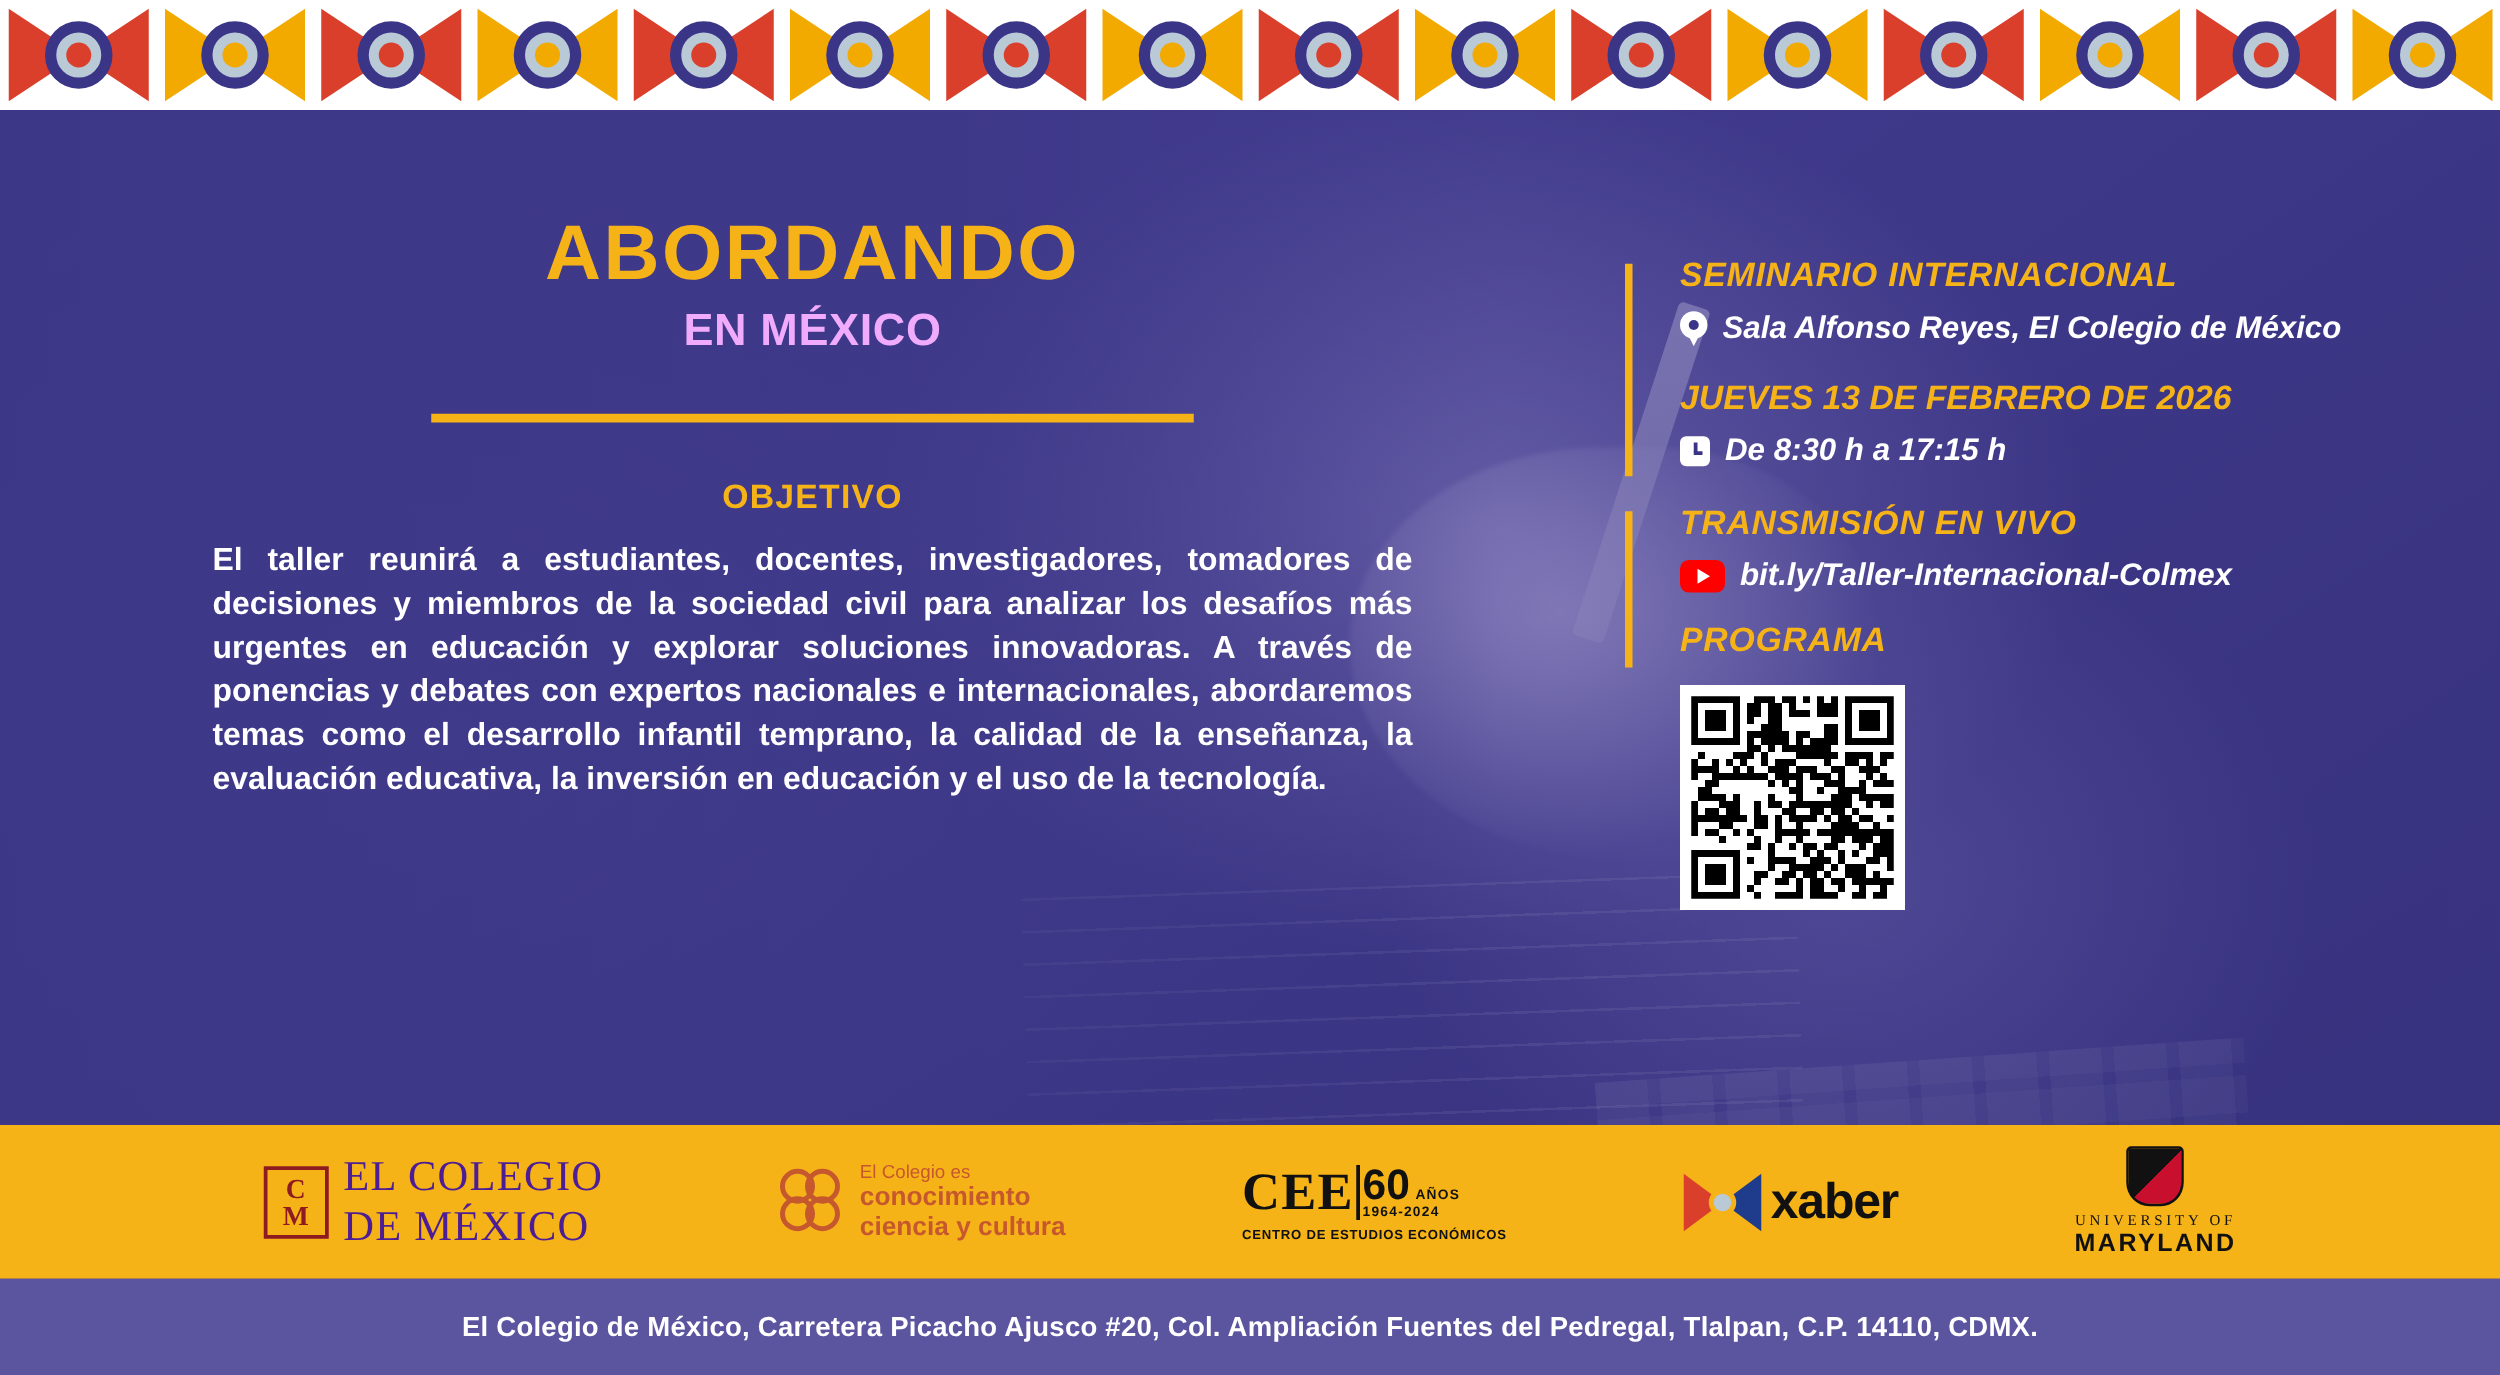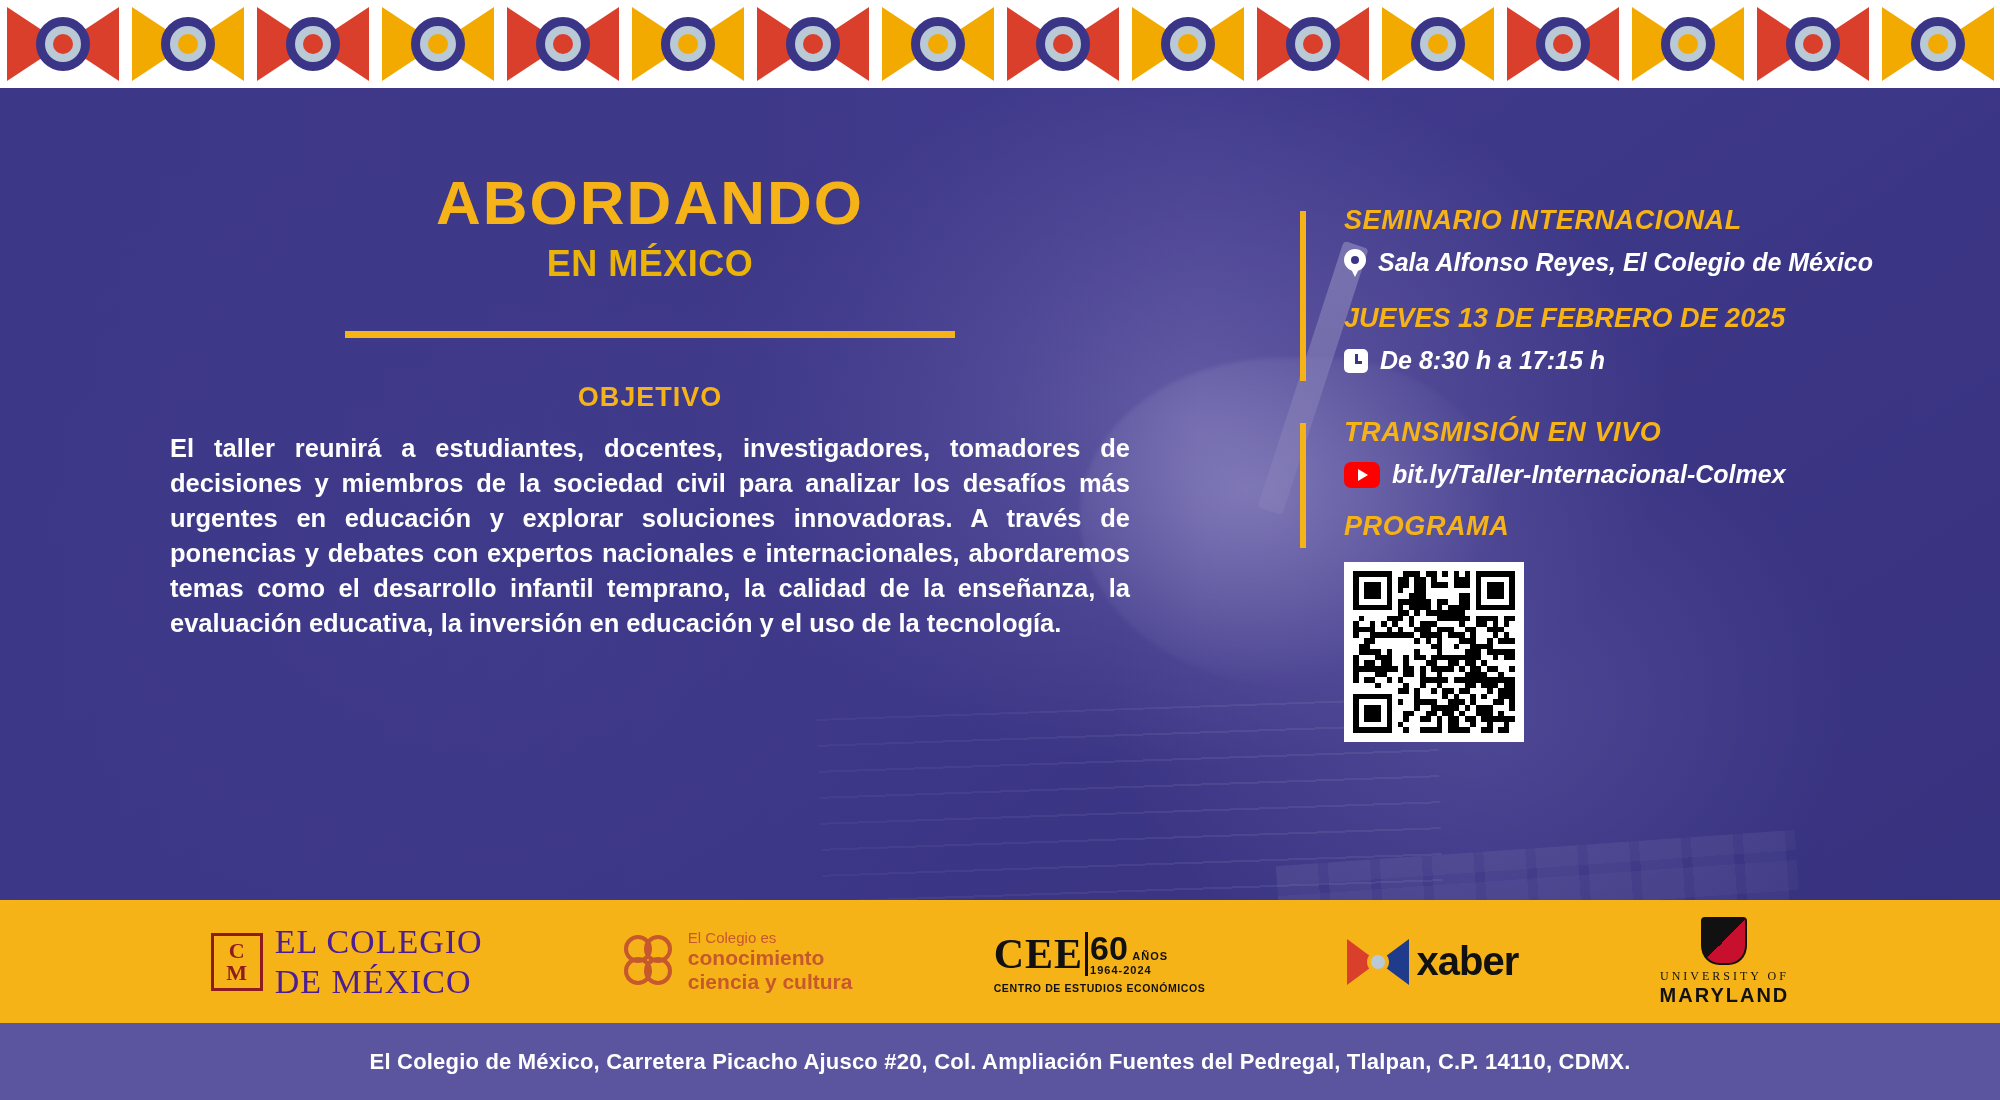--- a/index.html
+++ b/index.html
@@ -134,21 +134,21 @@
     text-align: center;
     color: #ffffff;
     font-size: 43px;
     font-weight: bold;
     letter-spacing: 0.5px;
     margin-top: 10px;
     line-height: 1.1;
   }
   .title-3 {
     text-align: center;
-    color: #eab308;
+    color: #f0abfc;
     font-size: 36px;
     font-weight: bold;
     margin-top: 8px;
     letter-spacing: 0.5px;
   }
   .rule {
     width: 610px; height: 7px;
     background: #f6b318;
     margin: 46px auto 0 auto;
   }
@@ -464,28 +464,28 @@
 
     <div class="block">
       <div class="bar"></div>
       <div class="blk-title">SEMINARIO INTERNACIONAL</div>
       <div class="blk-row">
         <span class="icon-pin">
             <span class="dot"></span>
           </span>
         <span class="txt">Sala Alfonso Reyes, El Colegio de México</span>
       </div>
-      <div class="blk-date">JUEVES 13 DE FEBRERO DE 2025</div>
+      <div class="blk-date">JUEVES 13 DE FEBRERO DE 2026</div>
       <div class="blk-row">
         <span class="icon-clock"></span>
         <span class="txt">De 8:30 h a 17:15 h</span>
       </div>
     </div>
 
-    <div class="block" style="margin-top:42px;">
+    <div class="block" style="margin-top:28px;">
       <div class="bar"></div>
       <div class="blk-title">TRANSMISIÓN EN VIVO</div>
       <div class="blk-row">
         <span class="icon-yt"></span>
         <span class="txt">bit.ly/Taller-Internacional-Colmex</span>
       </div>
       <div class="blk-title" style="margin-top:22px;">PROGRAMA</div>
     </div>
 
     <div class="qr-wrap">

